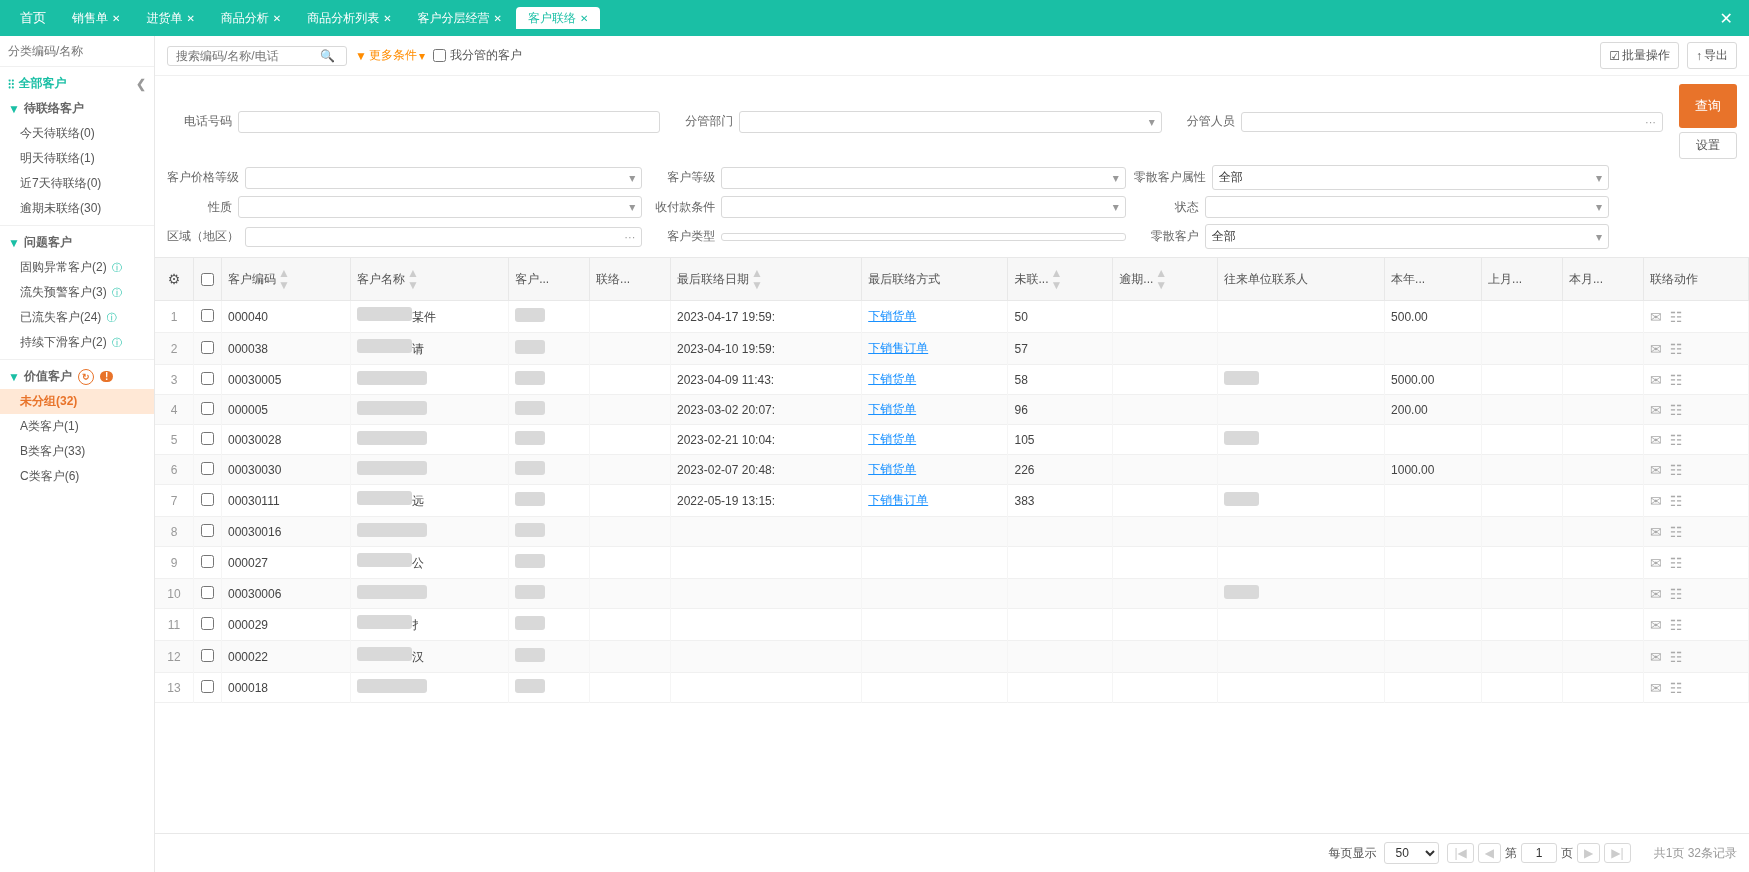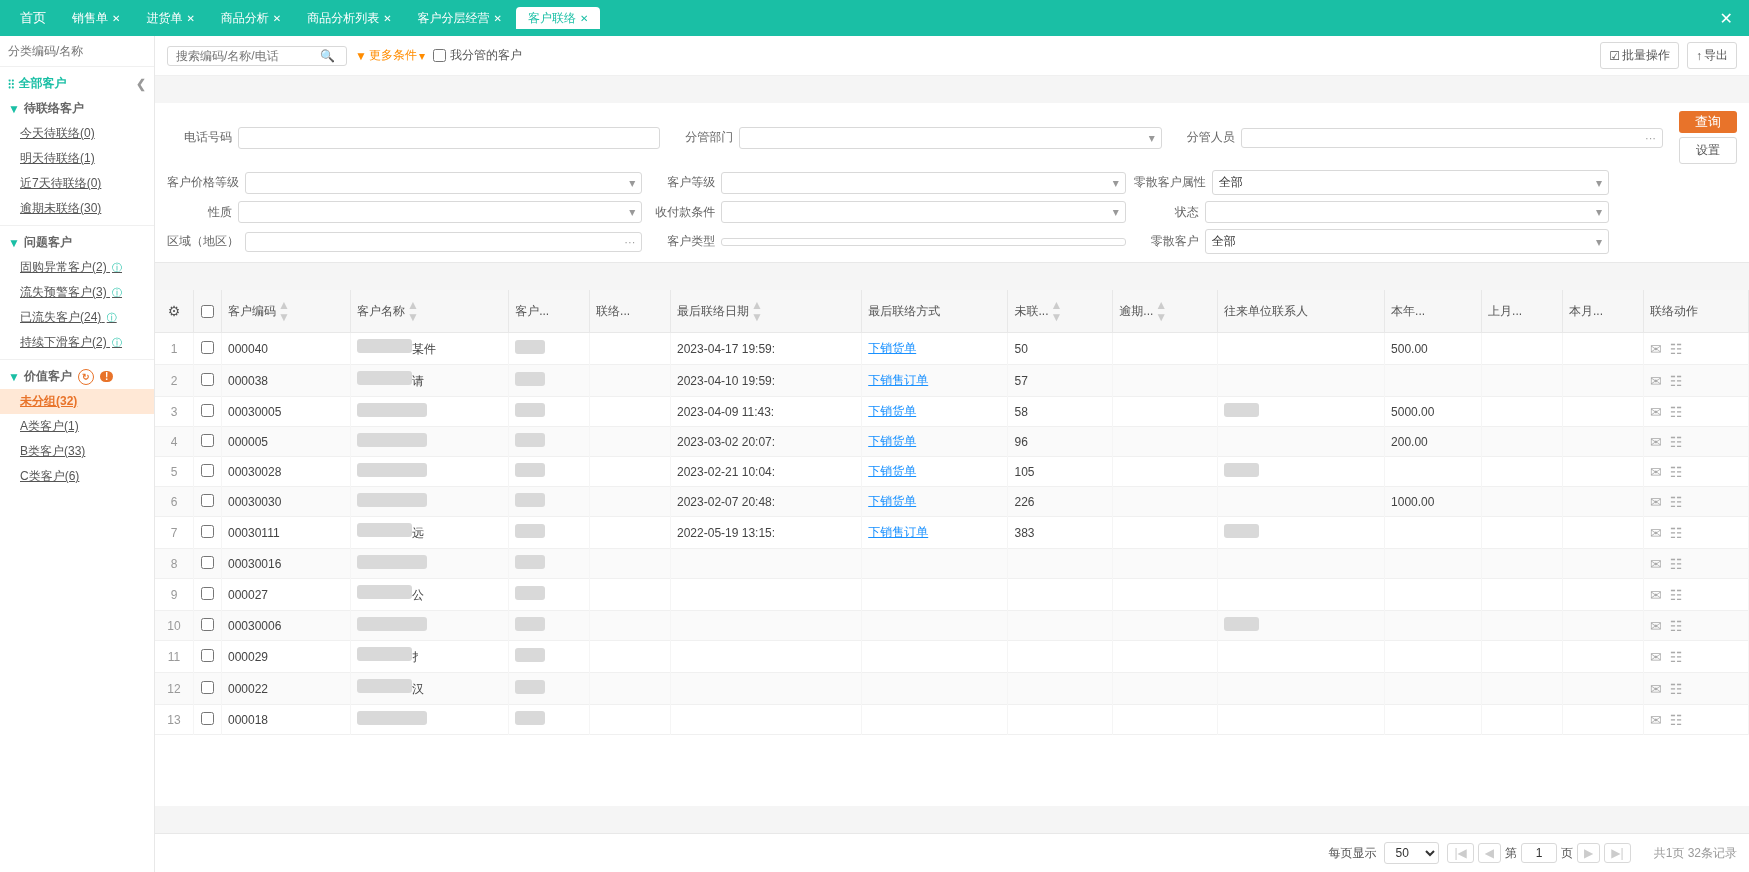--- a/index.html
+++ b/index.html
@@ -85,32 +85,30 @@
       font-weight: bold;
       gap: 4px;
     }
     .sidebar-item {
       padding: 4px 8px 4px 20px;
       color: #555;
       cursor: pointer;
       white-space: nowrap;
       overflow: hidden;
       text-overflow: ellipsis;
-      text-decoration: underline;
     }
     .sidebar-item.active { background: #ffe8d6; color: #e8732a; font-weight: bold; }
     .sidebar-divider { height: 1px; background: #f0f0f0; margin: 4px 0; }
 
     
     .content-area {
       flex: 1;
       display: flex;
       flex-direction: column;
       overflow: hidden;
-      gap: 27px;
     }
 
     
     .filter-bar {
       display: flex;
       align-items: center;
       padding: 6px 12px;
       background: #fff;
       border-bottom: 1px solid #f0f0f0;
       gap: 8px;
@@ -223,21 +221,21 @@
       display: flex;
       flex-direction: column;
       gap: 4px;
       margin-left: 8px;
     }
     .btn-query {
       background: #e8732a;
       color: #fff;
       border: none;
       border-radius: 3px;
-      padding: 2px 16px;
+      padding: 13px 16px;
       cursor: pointer;
       font-size: 13px;
     }
     .btn-reset {
       background: #fff;
       color: #555;
       border: 1px solid #d9d9d9;
       border-radius: 3px;
       padding: 4px 16px;
       cursor: pointer;

